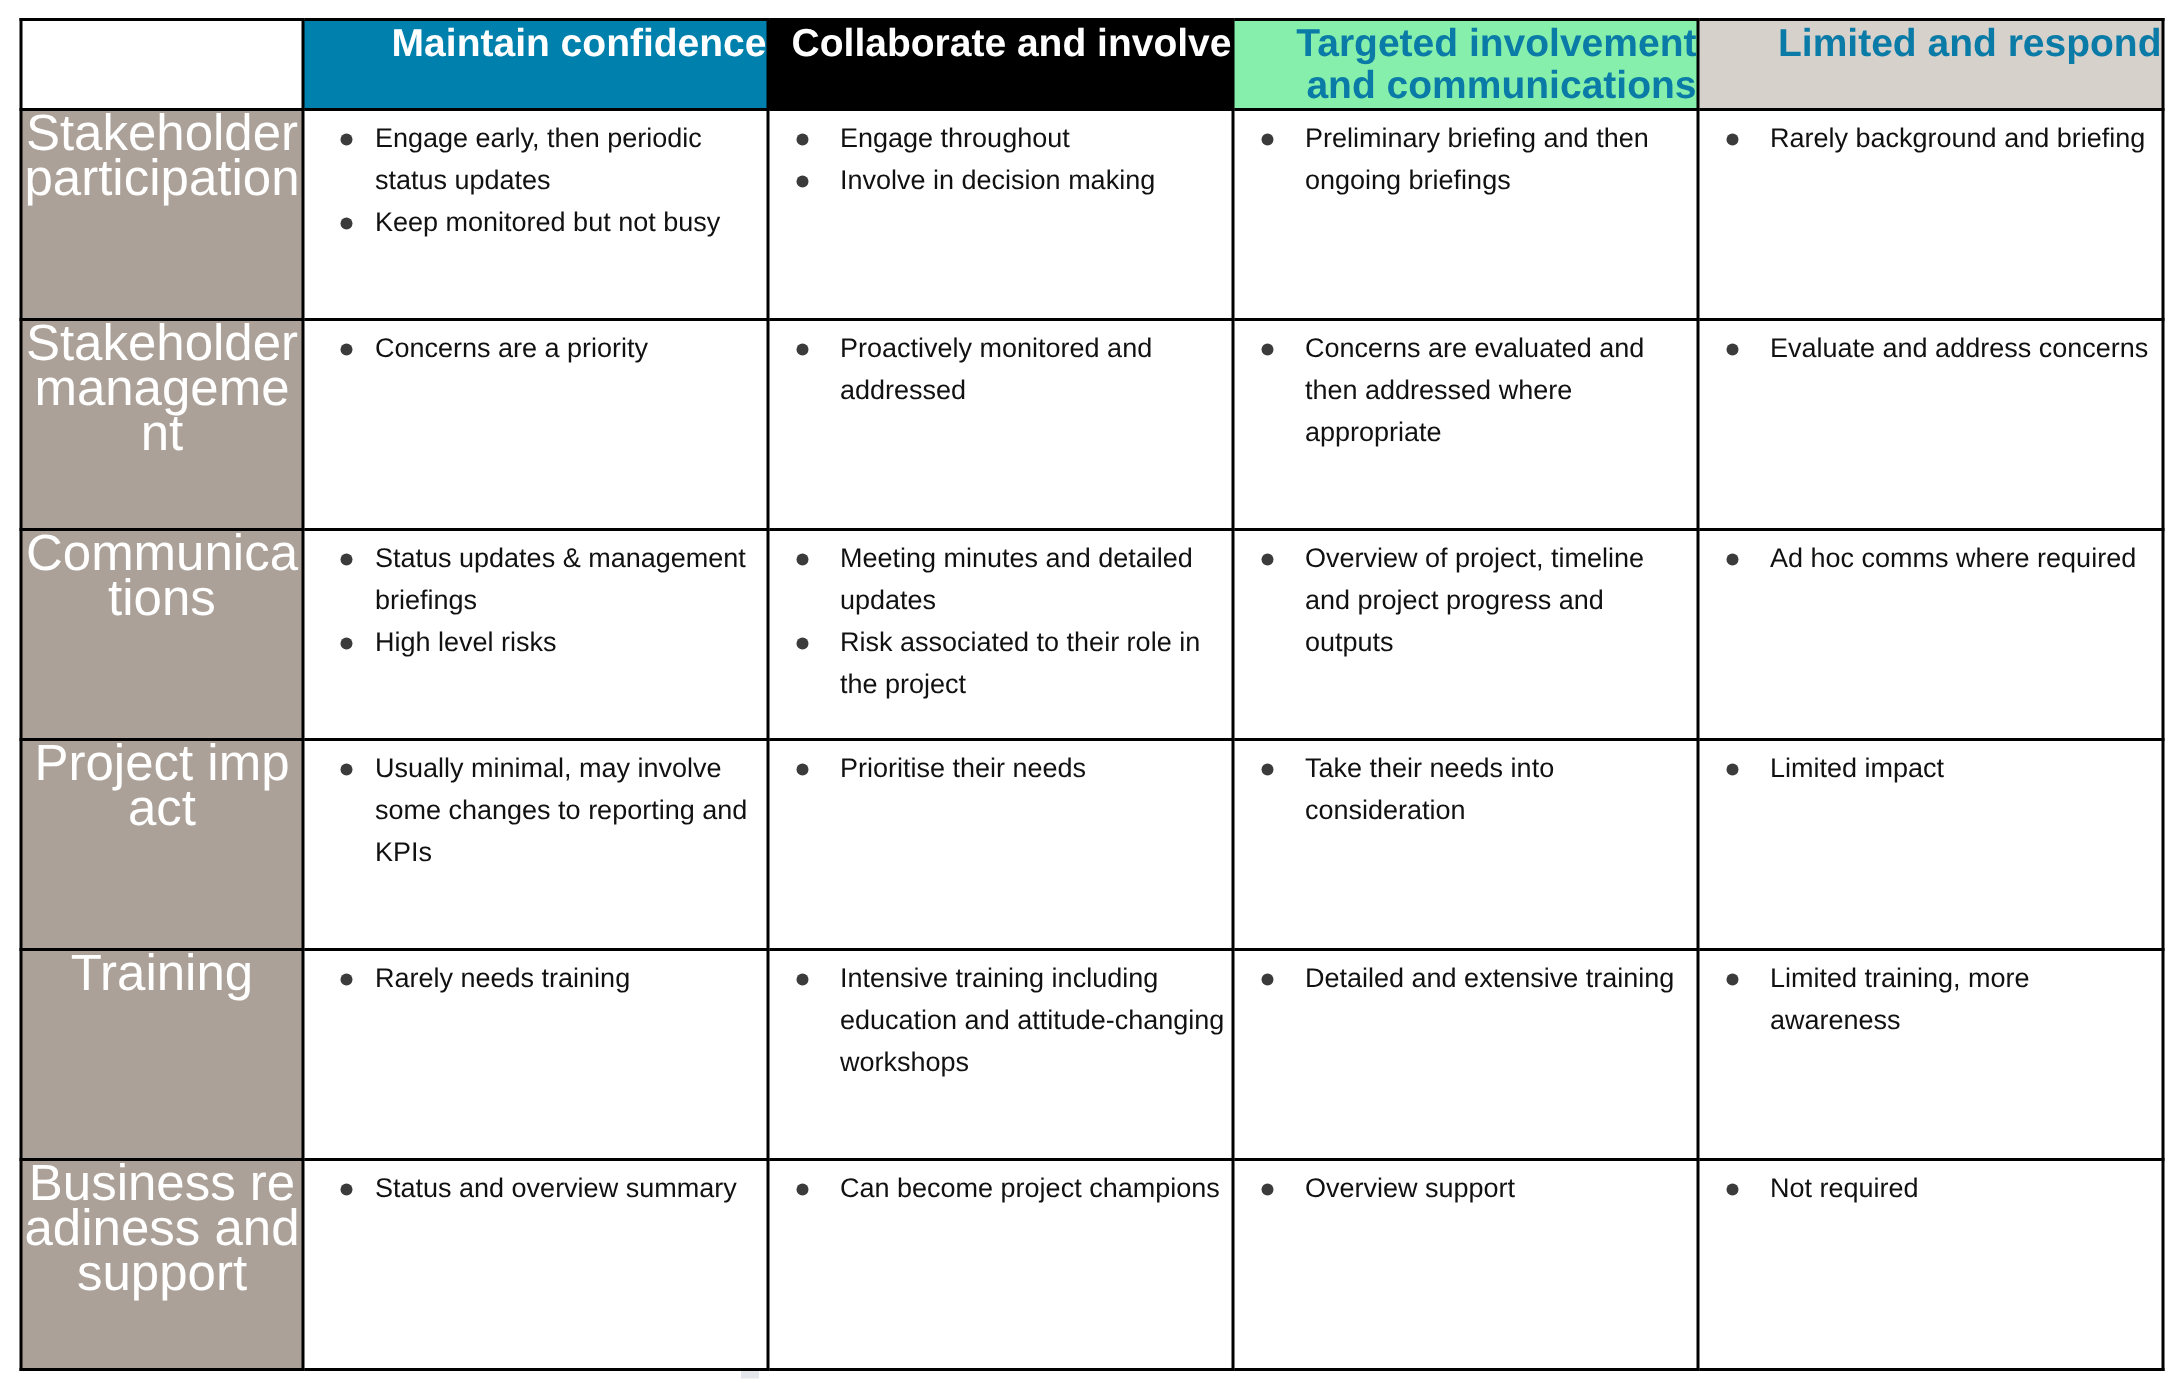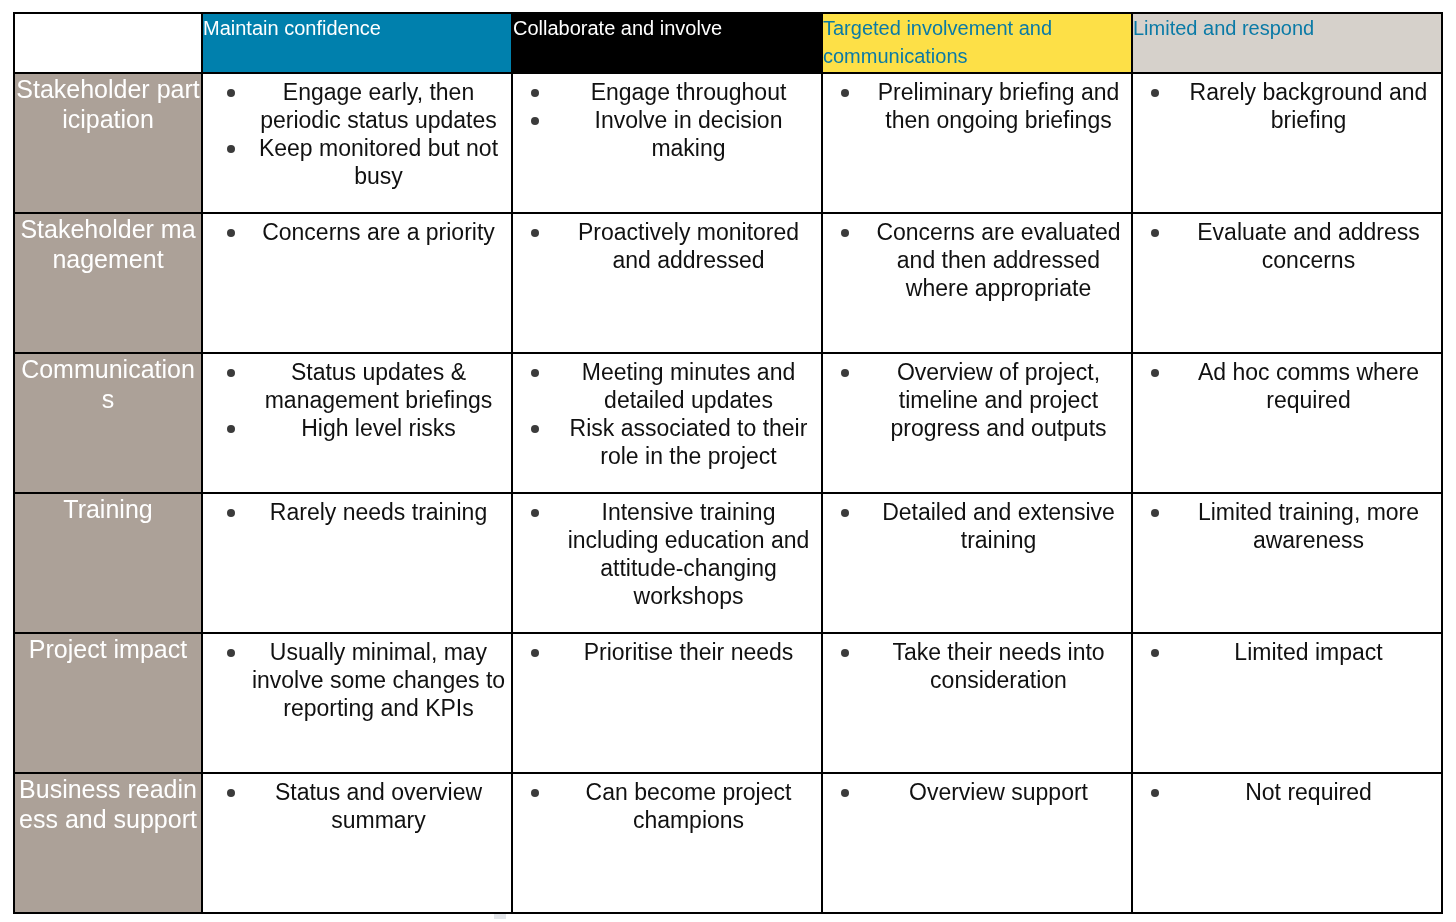--- a/index.html
+++ b/index.html
@@ -12,31 +12,31 @@
   }
   table.matrix td, table.matrix th {
     border: 2px solid #000; padding: 0; vertical-align: top;
   }
   col.c0 { width: 188px; }
   col.cx { width: 310px; }
   tr.hdr { height: 60px; }
   tr.body-row { height: 140px; }
   th.corner { background: #ffffff; }
   th.col-h {
-    font-weight: normal; font-size: 20px; line-height: 28px;
-    vertical-align: middle; text-align: left; padding: 0 4px;
+    font-weight: bold; font-size: 26px; line-height: 28px;
+    vertical-align: middle; text-align: right; padding: 0 4px;
   }
   th.row-h {
     background: #aca198; color: #ffffff; font-weight: normal;
-    font-size: 25px; line-height: 30px; vertical-align: middle;
+    font-size: 34px; line-height: 30px; vertical-align: middle;
     text-align: center; padding: 0 2px; word-break: break-all;
   }
   ul.bullets { margin: 0; padding: 4px 4px 0 0; list-style: none; }
   ul.bullets li {
-    position: relative; font-size: 23px; line-height: 28px; color: #111; text-align: center;
+    position: relative; font-size: 18px; line-height: 28px; color: #111;
   }
   ul.bullets li .dot {
     position: absolute; top: 11px; width: 8px; height: 8px;
     border-radius: 50%; background: #3b3b3b;
   }
   .col1 li, .col2 li, .col3 li, .col4 li { padding-left: 47px; }
   .col1 li .dot { left: 24px; }
   .col2 li .dot, .col3 li .dot, .col4 li .dot { left: 18px; }
   .col2 ul.bullets li, .col3 ul.bullets li, .col4 ul.bullets li { padding-left: 47px; }
   .foot-mark { position: absolute; left: 494px; top: 914px; width: 12px; height: 5px; background: #e3e6ea; }
@@ -50,21 +50,21 @@
       <col class="cx">
       <col class="cx">
       <col class="cx">
       <col class="cx">
   </colgroup>
   <thead>
     <tr class="hdr">
       <th class="corner"></th>
       <th class="col-h" style="background:#0080ad;color:#ffffff;">Maintain confidence</th>
       <th class="col-h" style="background:#000000;color:#ffffff;">Collaborate and involve</th>
-      <th class="col-h" style="background:#fde047;color:#0a7aa6;margin-left:42px;">Targeted involvement and communications</th>
+      <th class="col-h" style="background:#86efac;color:#0a7aa6;margin-left:42px;">Targeted involvement and communications</th>
       <th class="col-h" style="background:#d6d1cb;color:#0a7aa6;">Limited and respond</th>
     </tr>
   </thead>
   <tbody id="matrix-body">
       <tr class="body-row">
         <th class="row-h">Stakeholder participation</th>
         <td class="col1">
           <ul class="bullets">
             <li><span class="dot"></span><span>Engage early, then periodic status updates</span></li>
             <li><span class="dot"></span><span>Keep monitored but not busy</span></li>
@@ -129,62 +129,62 @@
             <li><span class="dot"></span><span>Overview of project, timeline and project progress and outputs</span></li>
           </ul>
         </td>
         <td class="col4">
           <ul class="bullets">
             <li><span class="dot"></span><span>Ad hoc comms where required</span></li>
           </ul>
         </td>
       </tr>
       <tr class="body-row">
+        <th class="row-h">Project impact</th>
+        <td class="col1">
+          <ul class="bullets">
+            <li><span class="dot"></span><span>Usually minimal, may involve some changes to reporting and KPIs</span></li>
+          </ul>
+        </td>
+        <td class="col2">
+          <ul class="bullets">
+            <li><span class="dot"></span><span>Prioritise their needs</span></li>
+          </ul>
+        </td>
+        <td class="col3">
+          <ul class="bullets">
+            <li><span class="dot"></span><span>Take their needs into consideration</span></li>
+          </ul>
+        </td>
+        <td class="col4">
+          <ul class="bullets">
+            <li><span class="dot"></span><span>Limited impact</span></li>
+          </ul>
+        </td>
+      </tr>
+      <tr class="body-row">
         <th class="row-h">Training</th>
         <td class="col1">
           <ul class="bullets">
             <li><span class="dot"></span><span>Rarely needs training</span></li>
           </ul>
         </td>
         <td class="col2">
           <ul class="bullets">
             <li><span class="dot"></span><span>Intensive training including education and attitude-changing workshops</span></li>
           </ul>
         </td>
         <td class="col3">
           <ul class="bullets">
             <li><span class="dot"></span><span>Detailed and extensive training</span></li>
           </ul>
         </td>
         <td class="col4">
           <ul class="bullets">
             <li><span class="dot"></span><span>Limited training, more awareness</span></li>
-          </ul>
-        </td>
-      </tr>
-      <tr class="body-row">
-        <th class="row-h">Project impact</th>
-        <td class="col1">
-          <ul class="bullets">
-            <li><span class="dot"></span><span>Usually minimal, may involve some changes to reporting and KPIs</span></li>
-          </ul>
-        </td>
-        <td class="col2">
-          <ul class="bullets">
-            <li><span class="dot"></span><span>Prioritise their needs</span></li>
-          </ul>
-        </td>
-        <td class="col3">
-          <ul class="bullets">
-            <li><span class="dot"></span><span>Take their needs into consideration</span></li>
-          </ul>
-        </td>
-        <td class="col4">
-          <ul class="bullets">
-            <li><span class="dot"></span><span>Limited impact</span></li>
           </ul>
         </td>
       </tr>
       <tr class="body-row">
         <th class="row-h">Business readiness and support</th>
         <td class="col1">
           <ul class="bullets">
             <li><span class="dot"></span><span>Status and overview summary</span></li>
           </ul>
         </td>

